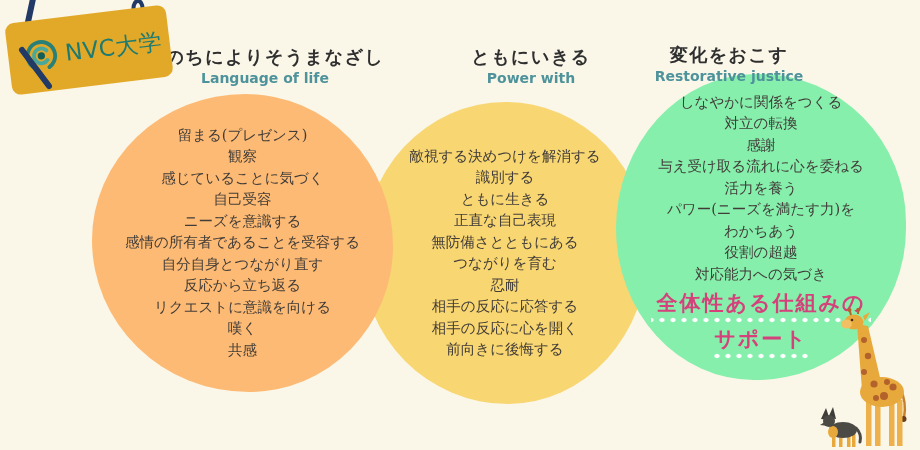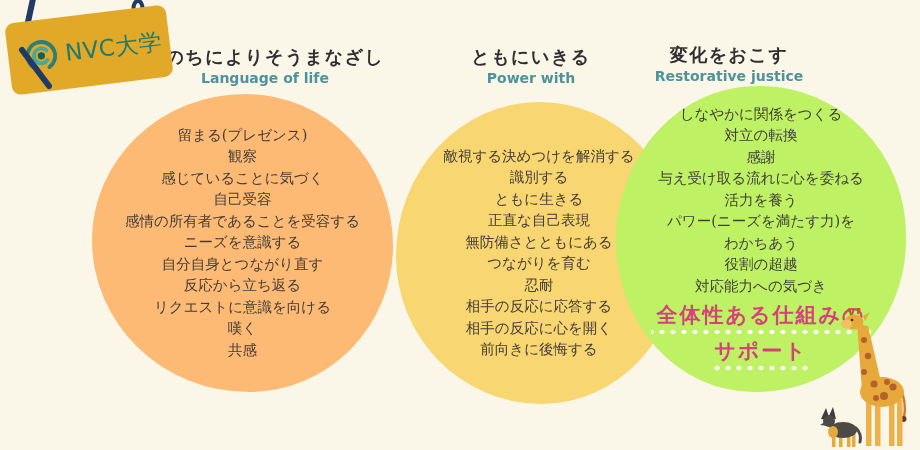--- a/index.html
+++ b/index.html
@@ -24,23 +24,23 @@
   #h2{left:492px;top:46px;margin-left:39px;}
   #h3{left:729px;top:44px;}
   
   .circle{
     position:absolute;display:flex;flex-direction:column;justify-content:center;align-items:center;
     text-align:center;font-family:"DejaVu Serif","Liberation Serif",serif;color:#413c38;
   }
   .circle .line{font-size:14.5px;line-height:21.5px;white-space:nowrap;}
   .circle-pink{left:92px;top:94px;width:301px;height:298px;background:#fdba74;
     border-radius:51% 49% 48% 52% / 49% 51% 49% 51%;z-index:2;}
-  .circle-yellow{left:396px;top:102px;width:286px;height:302px;background:#f8d671;
+  .circle-yellow{left:362px;top:102px;width:286px;height:302px;background:#f8d671;
     border-radius:50% 50% 49% 51% / 51% 49% 51% 49%;z-index:1;}
-  .circle-teal{left:616px;top:86px;width:290px;height:306px;background:#bef264;
+  .circle-teal{left:616px;top:74px;width:290px;height:306px;background:#86efac;
     border-radius:49% 51% 52% 48% / 51% 49% 50% 50%;z-index:2;}
   
   .highlight{margin-top:5px;font-family:"DejaVu Serif","Liberation Serif",serif;
     font-weight:bold;color:#d5417b;font-size:21px;line-height:25px;letter-spacing:2px;}
   .dots{height:8px;margin:1px auto 2px auto;
     background-image:radial-gradient(circle,#ffffff 2.1px,rgba(255,255,255,0) 2.6px);
     background-size:11px 8px;background-position:center;}
   .dots-wide{width:220px;}
   .dots-narrow{width:104px;}
   
@@ -79,22 +79,22 @@
   <div class="heading" id="h3">
     <div class="jp">変化をおこす</div>
     <div class="en">Restorative justice</div>
   </div>
 
   <div class="circle circle-pink">
     <div class="line">留まる(プレゼンス)</div>
     <div class="line">観察</div>
     <div class="line">感じていることに気づく</div>
     <div class="line">自己受容</div>
+    <div class="line">ニーズを意識する</div>
     <div class="line">感情の所有者であることを受容する</div>
-    <div class="line">ニーズを意識する</div>
     <div class="line">自分自身とつながり直す</div>
     <div class="line">反応から立ち返る</div>
     <div class="line">リクエストに意識を向ける</div>
     <div class="line">嘆く</div>
     <div class="line">共感</div>
   </div>
 
   <div class="circle circle-yellow">
     <div class="line">敵視する決めつけを解消する</div>
     <div class="line">識別する</div>

